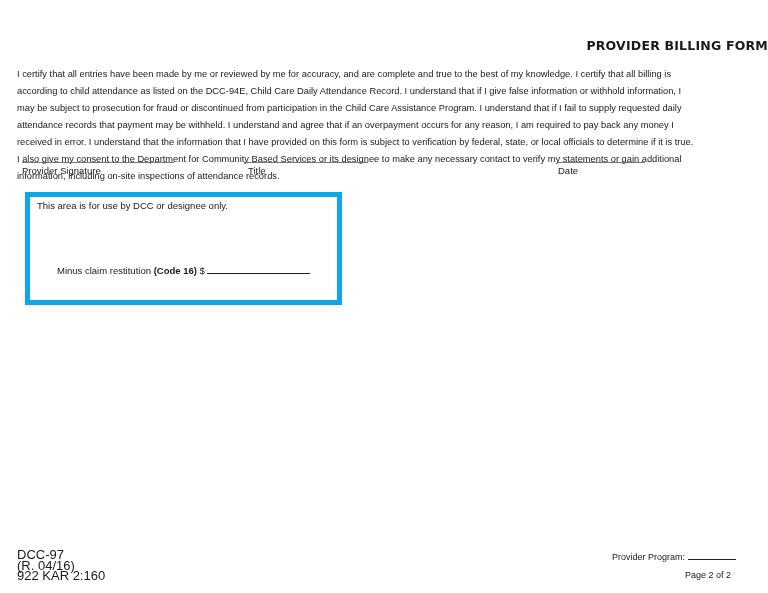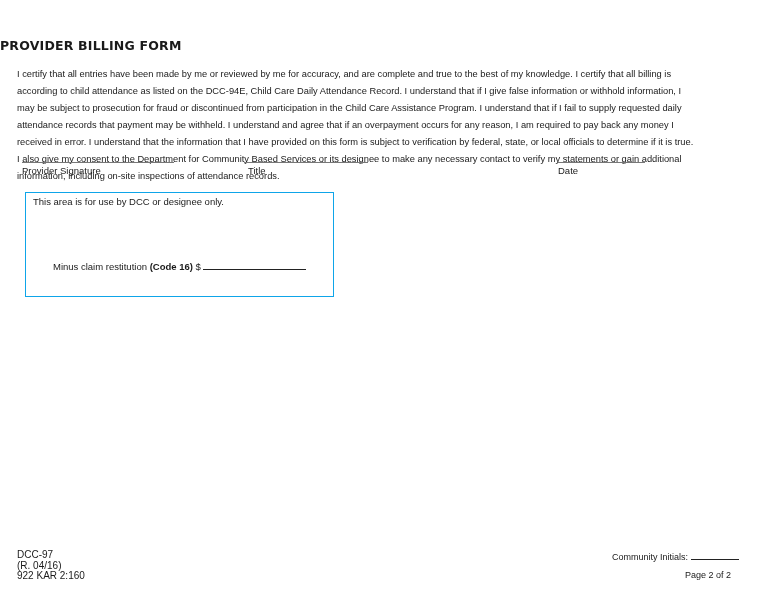--- a/index.html
+++ b/index.html
@@ -1,28 +1,28 @@
 <!DOCTYPE html>
 <html><head>
   <meta charset="utf-8">
   <style>
     html, body { margin:0; padding:0; background:#ffffff; }
     body { width:768px; height:593px; position:relative; overflow:hidden;
            font-family:"Liberation Sans", sans-serif; color:#1a1a1a; }
-    .title { position:absolute; top:38px; left:0; width:768px; text-align:left;
+    .title { position:absolute; top:38px; left:0; width:768px; text-align:right;
              font-family:"DejaVu Sans", sans-serif; font-weight:bold; font-size:12.5px; letter-spacing:0.2px; }
     .cert { position:absolute; top:66px; left:17px; width:740px; font-size:9.3px; line-height:17px; white-space:pre-line; }
     .sigline { position:absolute; top:162px; height:0; border-top:1px solid #777; }
     .siglabel { position:absolute; top:165px; font-size:9.5px; }
-    .dccbox { position:absolute; top:192px; left:25px; width:307px; height:103px; border:1px solid #0ea5e9; }
+    .dccbox { position:absolute; top:192px; left:25px; width:307px; height:103px; border:5px solid #0ea5e9; }
     .boxhead { position:absolute; top:3px; left:7px; font-size:9.5px; }
     .field { position:absolute; left:27px; font-size:9.5px; white-space:nowrap; }
     .field b { font-weight:bold; }
     .blank { display:inline-block; border-bottom:1px solid #222; height:10px; vertical-align:baseline; }
-    .footer-left { position:absolute; top:550px; left:17px; font-size:10px; line-height:10.5px; }
+    .footer-left { position:absolute; top:550px; left:17px; font-size:13px; line-height:10.5px; }
     .initials { position:absolute; top:550px; left:612px; font-size:9px; }
     .page { position:absolute; top:570px; left:677px; font-size:9px;margin-left:8px; }
   </style>
 </head>
 <body>
 
 <div class="title">PROVIDER BILLING FORM</div>
 
 <div class="cert">I certify that all entries have been made by me or reviewed by me for accuracy, and are complete and true to the best of my knowledge.  I certify that all billing is
 according to child attendance as listed on the DCC-94E, Child Care Daily Attendance Record. I understand that if I give false information or withhold information, I
@@ -51,16 +51,16 @@
 
 </div>
 
 <div class="footer-left">
   <div>DCC-97</div>
   <div>(R. 04/16)</div>
   <div>922 KAR 2:160</div>
 </div>
 
 <div class="initials">
-  <span>Community Initials: </span><span class="blank" style="width:48px;height:9px;"></span>
+  <span>Provider Program: </span><span class="blank" style="width:48px;height:9px;"></span>
 </div>
 
 <div class="page">Page 2 of 2</div>
 
 </body></html>

